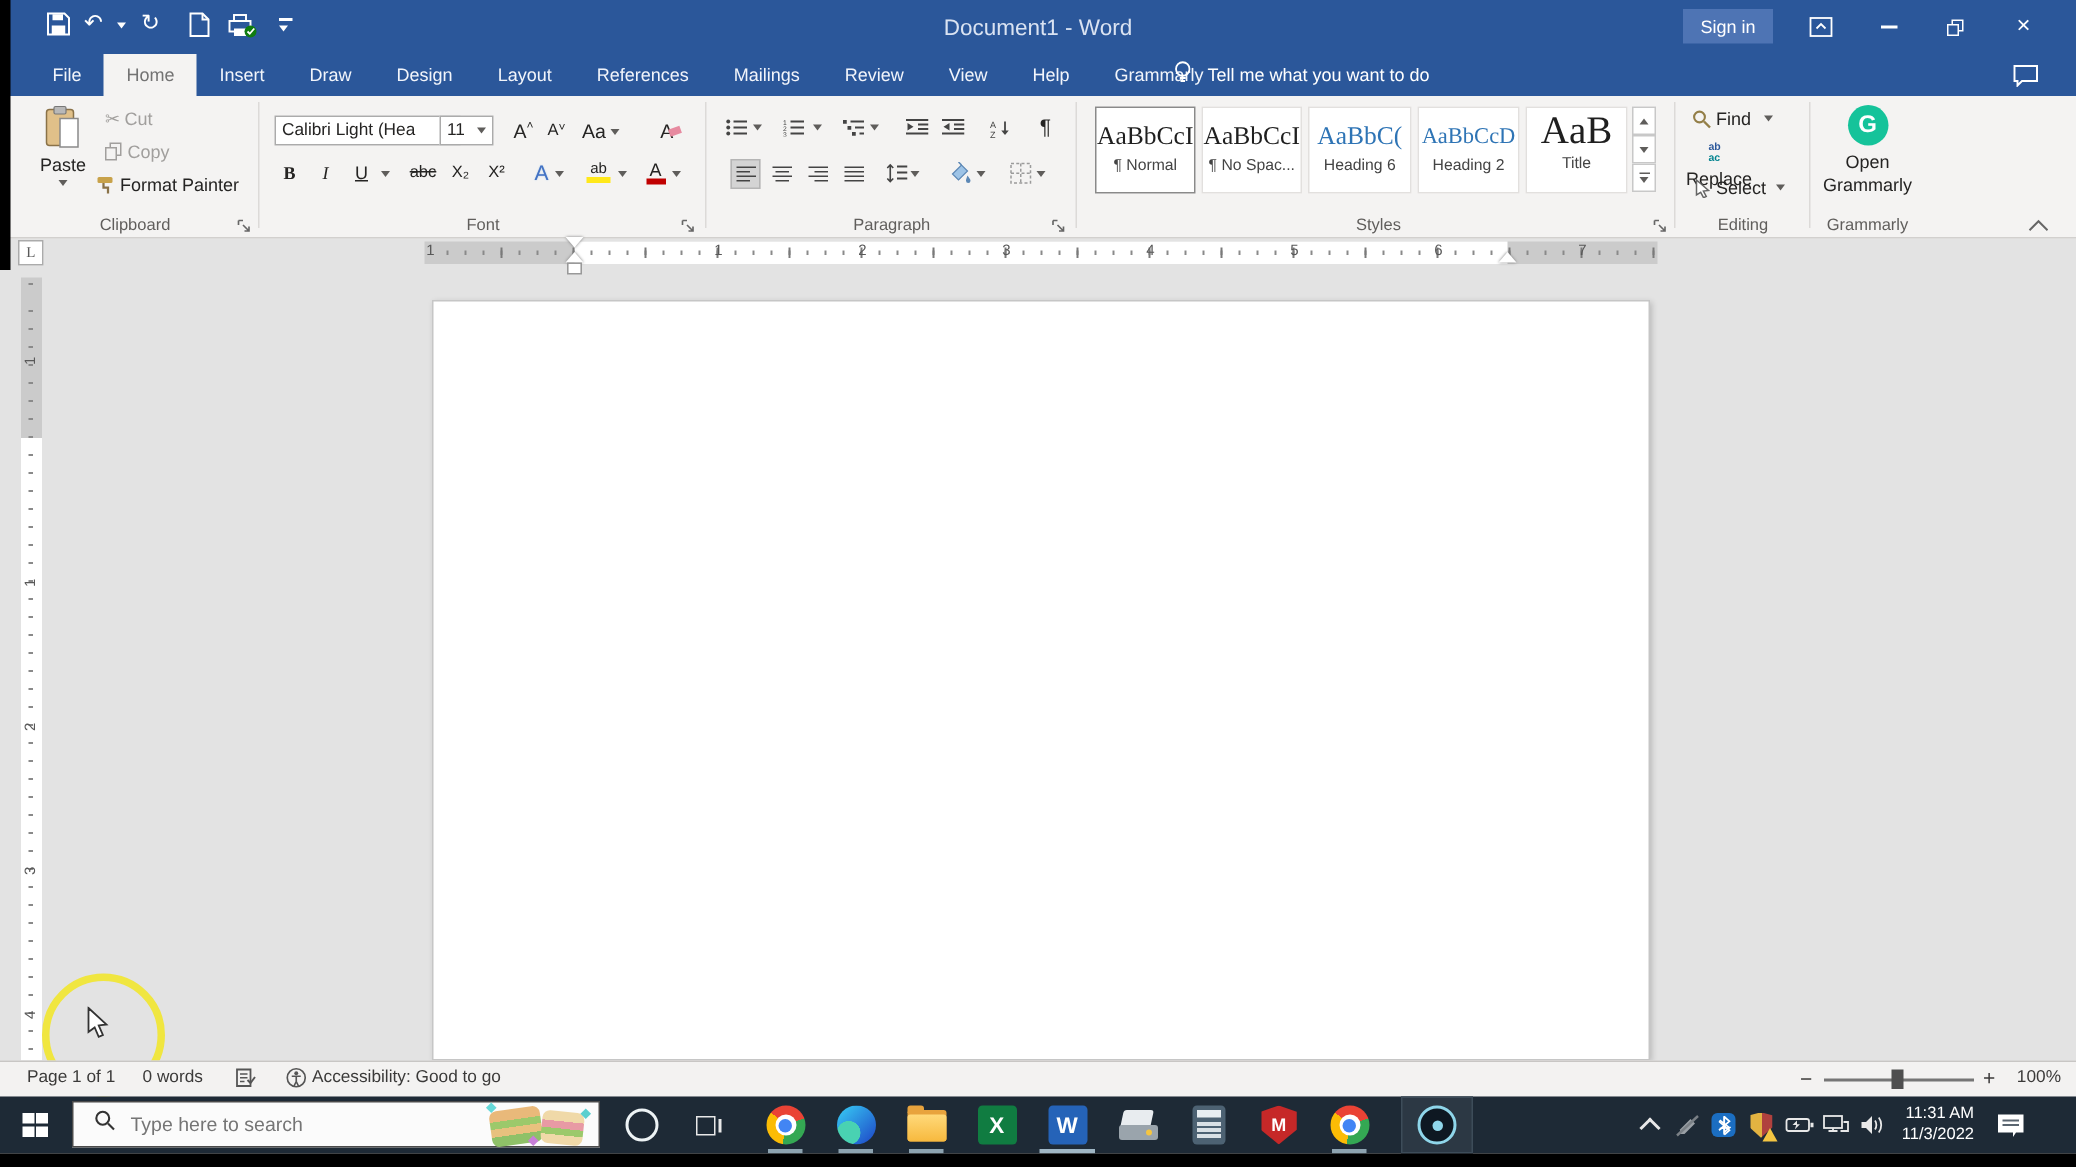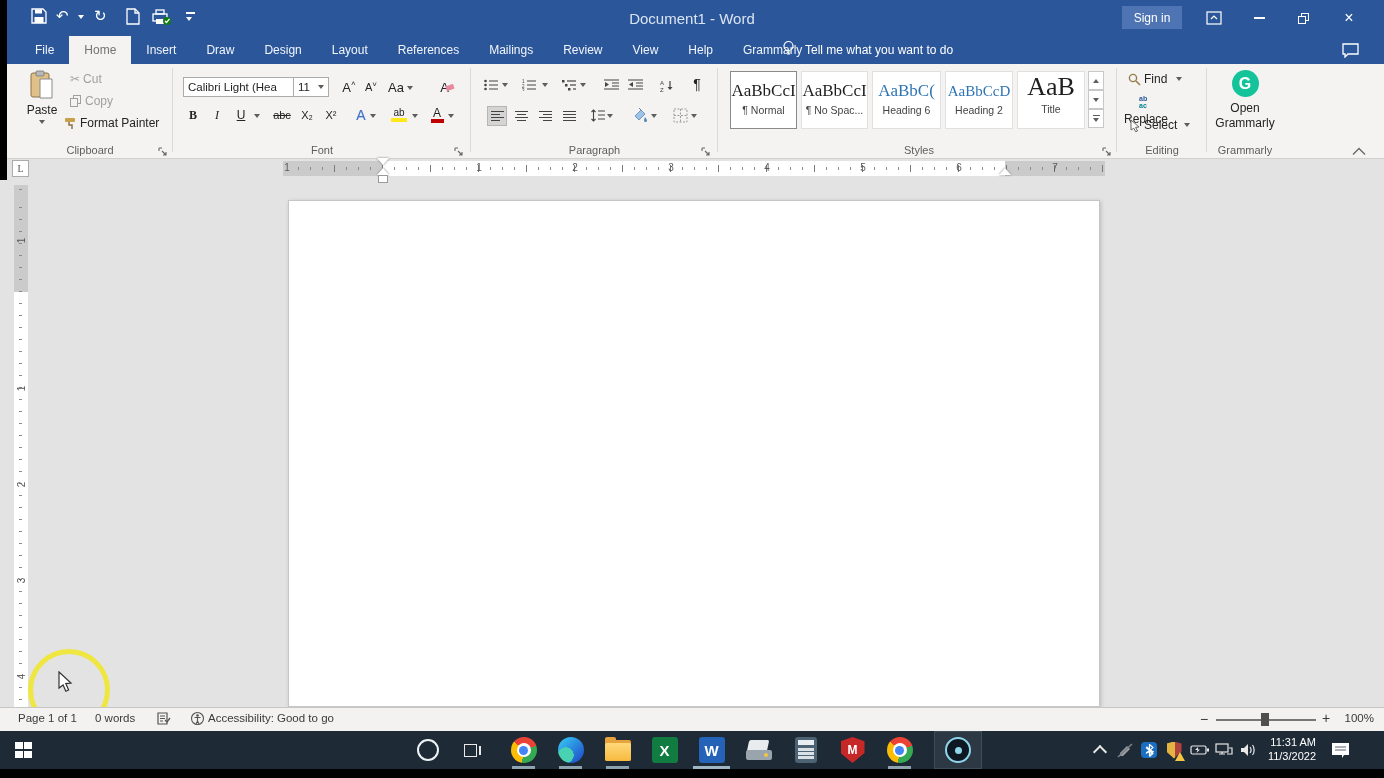--- a/index.html
+++ b/index.html
@@ -537,20 +537,36 @@
 
   <div class="abs" id="taskbar">
     <div class="slot" style="left:0;">
       <div style="display:grid;grid-template-columns:7.5px 7.5px;grid-gap:1.5px;">
         <div style="width:7.5px;height:7.5px;background:#fff;"></div>
           <div style="width:7.5px;height:7.5px;background:#fff;"></div>
         <div style="width:7.5px;height:7.5px;background:#fff;"></div>
           <div style="width:7.5px;height:7.5px;background:#fff;"></div>
       </div>
     </div>
+    <div id="searchbox">
+      <span style="margin:0 8px 0 14px;">
+        <svg width="14" height="14" viewBox="0 0 14 14">
+            <circle cx="5.5" cy="5.5" r="4.3" fill="none" stroke="#333" stroke-width="1.4"></circle>
+            <path d="M9 9l4 4" stroke="#333" stroke-width="1.4"></path>
+          </svg>
+      </span>
+      <input placeholder="Type here to search" style="">
+      <span class="abs" style="left:276px;top:1px;width:70px;height:28px;">
+        <span class="sandwich" style="left:2px;top:3px;width:34px;height:24px;transform:rotate(-8deg);background:linear-gradient(180deg,#E9B97A 0 30%,#9CC96B 30% 50%,#E8C17E 50% 72%,#8FC168 72% 100%);"></span>
+        <span class="sandwich" style="left:36px;top:5px;width:28px;height:22px;transform:rotate(6deg);background:linear-gradient(180deg,#F0D9A8 0 30%,#E89AA4 30% 52%,#9CC96B 52% 72%,#F0D9A8 72% 100%);"></span>
+        <span class="spark" style="left:0;top:0;background:#66D9D9;"></span>
+        <span class="spark" style="left:63px;top:4px;background:#5CCFCF;"></span>
+        <span class="spark" style="left:28px;top:22px;background:#C77FD8;"></span>
+      </span>
+    </div>
     <div class="slot" style="left:404px;">
       <div style="width:18px;height:18px;border:2.5px solid #EDF3F5;border-radius:50%;"></div>
     </div>
     <div class="slot" style="left:449px;">
       <div style="position:relative;width:18px;height:15px;">
         <div style="position:absolute;left:0;top:1px;width:13px;height:13px;border:1.6px solid #E8E8E8;box-sizing:border-box;"></div>
         <div style="position:absolute;left:15px;top:3px;width:2.5px;height:9px;background:#E8E8E8;"></div>
       </div>
     </div>
 

